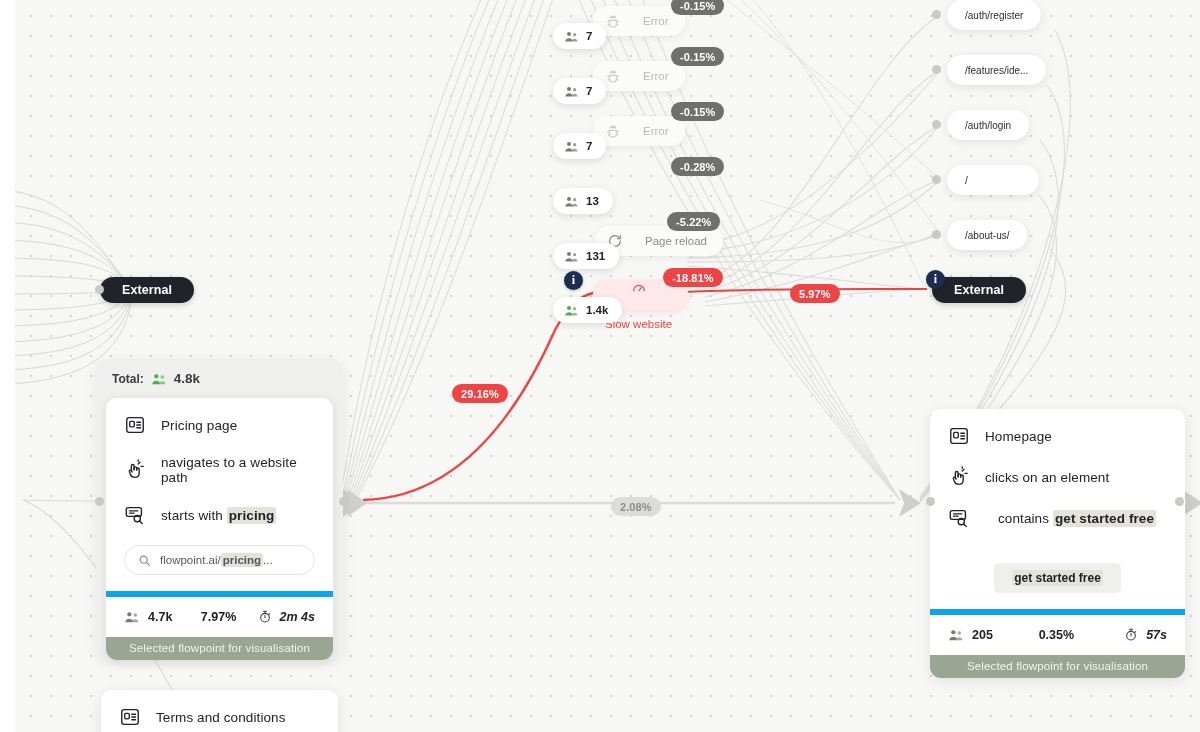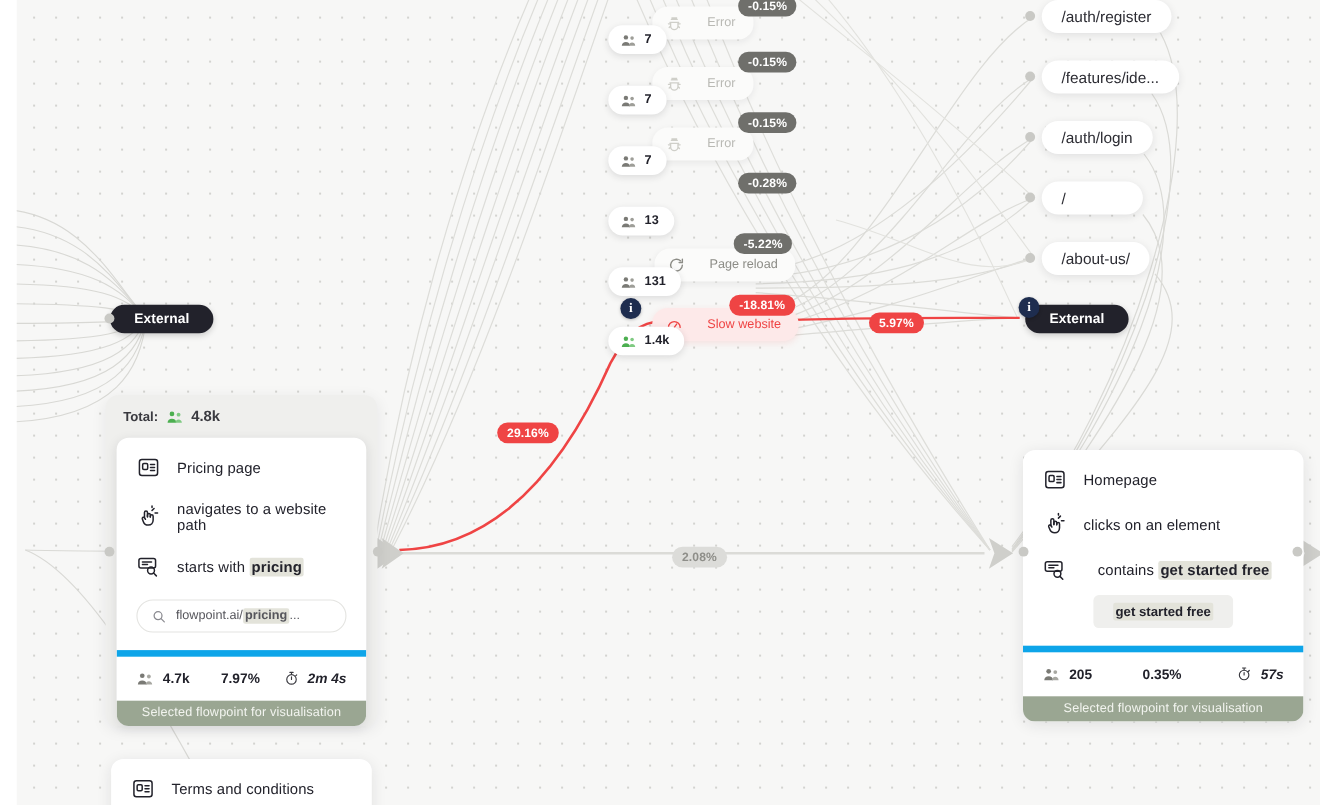--- a/index.html
+++ b/index.html
@@ -44,41 +44,42 @@
     font-weight: 700;
     letter-spacing: .1px;
     padding: 0 22px;
     height: 26px;
     box-shadow: 0 2px 6px rgba(0,0,0,.18);
   }
 
   .node-path {
     background: #ffffff;
     color: #2c2c33;
-    font-size: 14px;
+    font-size: 10px;
     padding: 0 18px;
     height: 30px;
     box-shadow: 0 2px 8px rgba(30,30,40,.10);
   }
 
   .node-event {
     background: #fbfbfa;
     color: #b9b9b4;
     font-size: 11.5px;
     height: 30px;
     padding: 0 16px 0 12px;
     border-radius: 14px;
     box-shadow: 0 2px 7px rgba(30,30,40,.07);
     gap: 22px;
   }
   .node-event.strong { color: #8c8c86; }
   .node-event.danger {
     background: #fde9e9;
     color: #ef4444;
     box-shadow: 0 2px 7px rgba(239,68,68,.13);
+    flex-direction: column;
   }
 
   .node-event .ev-ico { display:flex; align-items:center; justify-content:center; width:16px; height:16px; flex:0 0 16px; }
   .node-event .ev-ico svg { width: 100%; height: 100%; display:block; }
 
   
   .chip-users {
     position: absolute;
     display: flex; align-items: center; gap: 7px;
     background: #ffffff;
@@ -562,21 +563,21 @@
           <div class="fp-row">
             <svg class="fp-ico" viewBox="0 0 24 24" fill="none" stroke="#22222b" stroke-width="1.5" stroke-linecap="round">
               <path d="M8 13V7.5a1.5 1.5 0 0 1 3 0V12"></path>
               <path d="M11 11.5V10a1.4 1.4 0 0 1 2.8 0v2"></path>
               <path d="M13.8 12v-.8a1.4 1.4 0 0 1 2.8 0V15c0 3-2 5-4.7 5-2.8 0-4.4-1.6-5-3.4l-1-2.6c-.3-.9.2-1.6 1-1.8.6-.1 1.1.2 1.4.8l.7 1.3"></path>
               <path d="M15.5 5.5l2-2M18.5 8h2.5M15.5 2.5V1"></path>
             </svg>
             <span class="fp-txt">clicks on an element</span>
           </div>
 
-          <div class="fp-row" style="margin-bottom:2px;gap:28px;">
+          <div class="fp-row" style="margin-bottom:24px;gap:28px;">
             <svg class="fp-ico" viewBox="0 0 24 24" fill="none" stroke="#22222b" stroke-width="1.5" stroke-linecap="round">
               <rect x="2.5" y="4" width="16.5" height="9.5" rx="2"></rect>
               <path d="M6 7.5h9M6 10h5"></path>
               <circle cx="14.5" cy="16" r="3.4"></circle>
                 <path d="M17 18.5L19.8 21.3"></path>
             </svg>
             <span class="fp-txt"><span>contains </span><span class="hl">get started free</span></span>
           </div>
 
           <div class="fp-cta-wrap">

